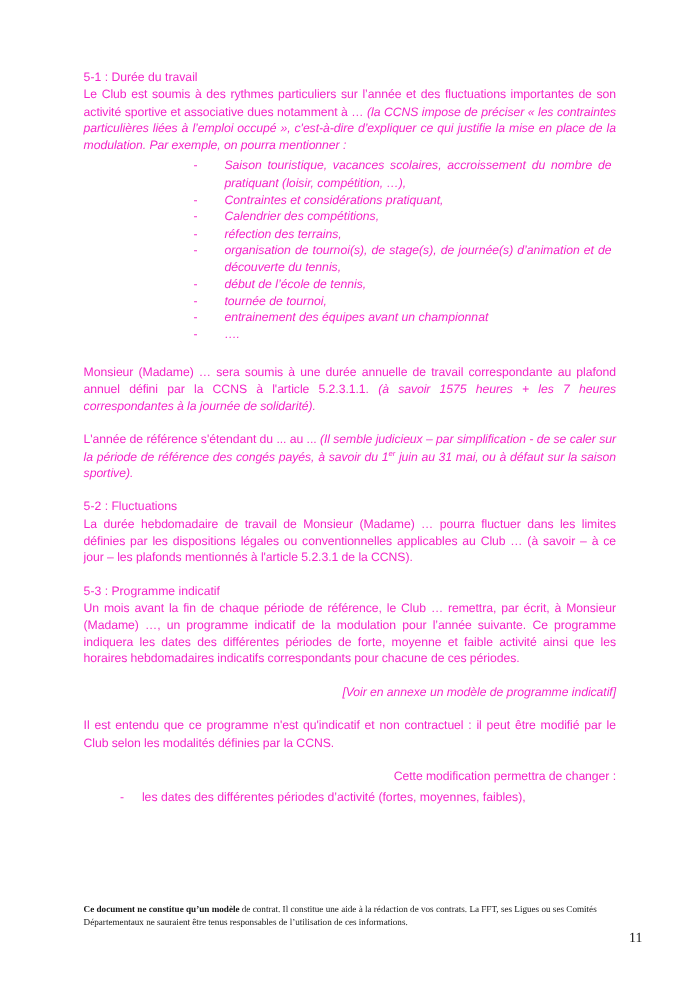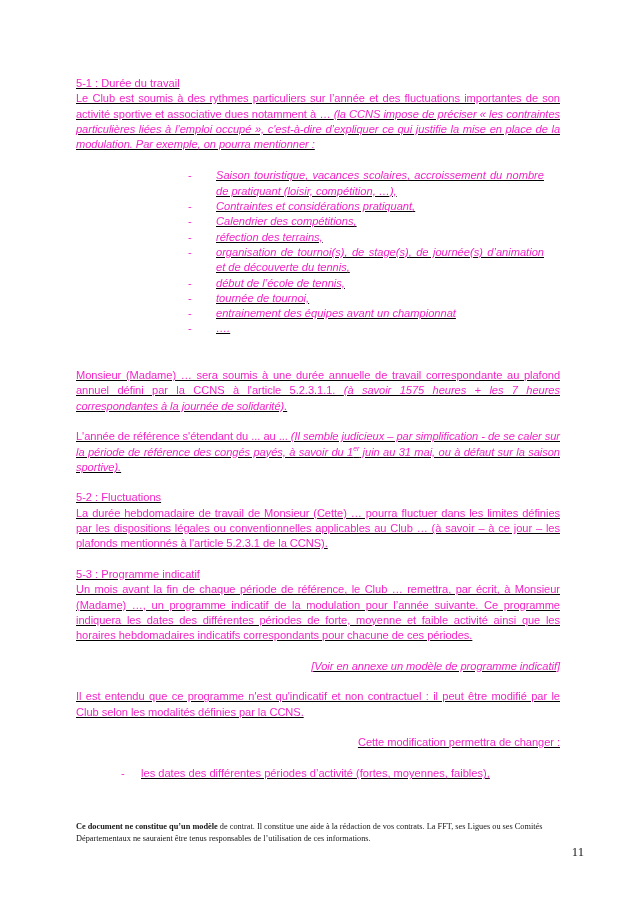--- a/index.html
+++ b/index.html
@@ -19,23 +19,22 @@
     position: absolute;
     left: 0; top: 0;
     width: 636px;
     height: 900px;
     background: #ffffff;
     overflow: hidden;
   }
   .content {
     position: absolute;
     left: 76px;
-    top: 76px;
+    top: 64px;
     width: 484px;
-    text-decoration: underline;
   }
   
   .para {
     color: #f424c8;
     font-size: 11.1px;
     line-height: 15.3px;
     text-align: justify;
     margin: 0;
     letter-spacing: -0.05px;
   }
@@ -53,21 +52,21 @@
   sup.ord {
     font-size: 0.62em;
     vertical-align: super;
     line-height: 0;
   }
   .gap-md { height: 15.3px; }
 
   
   ul.bullets {
     list-style: none;
-    margin: 16px;
+    margin: 4px;
     padding: 0;
   }
   ul.bullets.deep { padding-left: 96px; }
   ul.bullets.shallow { padding-left: 29px; }
 
   ul.bullets li {
     position: relative;
     color: #f424c8;
     font-size: 11.1px;
     line-height: 15.3px;
@@ -143,21 +142,21 @@
 
     <p class="para"><span>Monsieur (Madame) … sera soumis à une durée annuelle de travail correspondante au plafond annuel défini par la CCNS à l'article 5.2.3.1.1. </span><span class="ital">(à savoir 1575 heures + les 7 heures correspondantes à la journée de solidarité).</span></p>
 
     <div class="gap-md"></div>
 
     <p class="para"><span>L'année de référence s'étendant du ... au ... </span><span class="ital">(Il semble judicieux – par simplification - de se caler sur la période de référence des congés payés, à savoir du 1</span><sup class="ord ital">er</sup><span class="ital"> juin au 31 mai, ou à défaut sur la saison sportive).</span></p>
 
     <div class="gap-md"></div>
 
     <p class="heading">5-2 : Fluctuations</p>
-    <p class="para">La durée hebdomadaire de travail de Monsieur (Cette) … pourra fluctuer dans les limites définies par les dispositions légales ou conventionnelles applicables au Club … (à savoir – à ce jour – les plafonds mentionnés à l'article 5.2.3.1 de la CCNS).</p>
+    <p class="para">La durée hebdomadaire de travail de Monsieur (Madame) … pourra fluctuer dans les limites définies par les dispositions légales ou conventionnelles applicables au Club … (à savoir – à ce jour – les plafonds mentionnés à l'article 5.2.3.1 de la CCNS).</p>
 
     <div class="gap-md"></div>
 
     <p class="heading">5-3 : Programme indicatif</p>
     <p class="para">Un mois avant la fin de chaque période de référence, le Club … remettra, par écrit, à Monsieur (Madame) …, un programme indicatif de la modulation pour l’année suivante. Ce programme indiquera les dates des différentes périodes de forte, moyenne et faible activité ainsi que les horaires hebdomadaires indicatifs correspondants pour chacune de ces périodes.</p>
 
     <div class="gap-md"></div>
 
     <p class="para nojust block-ital">[Voir en annexe un modèle de programme indicatif]</p>
 

